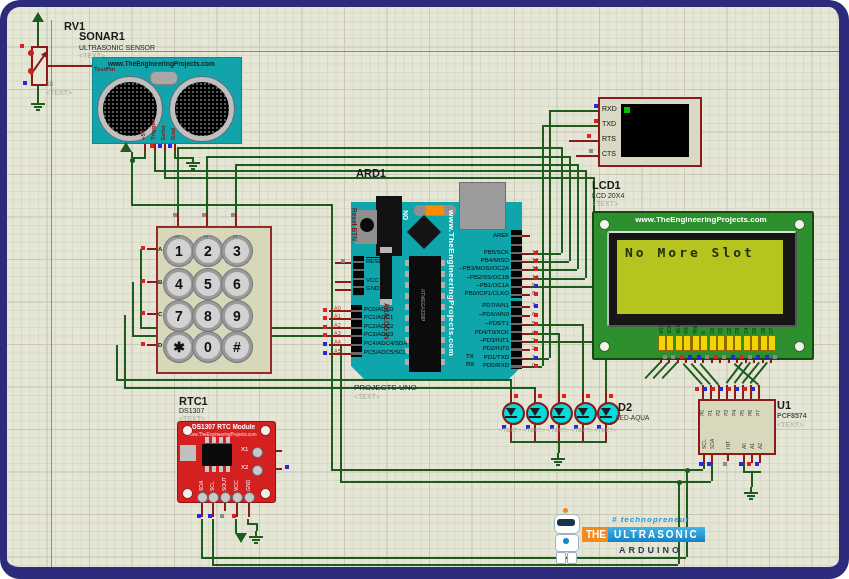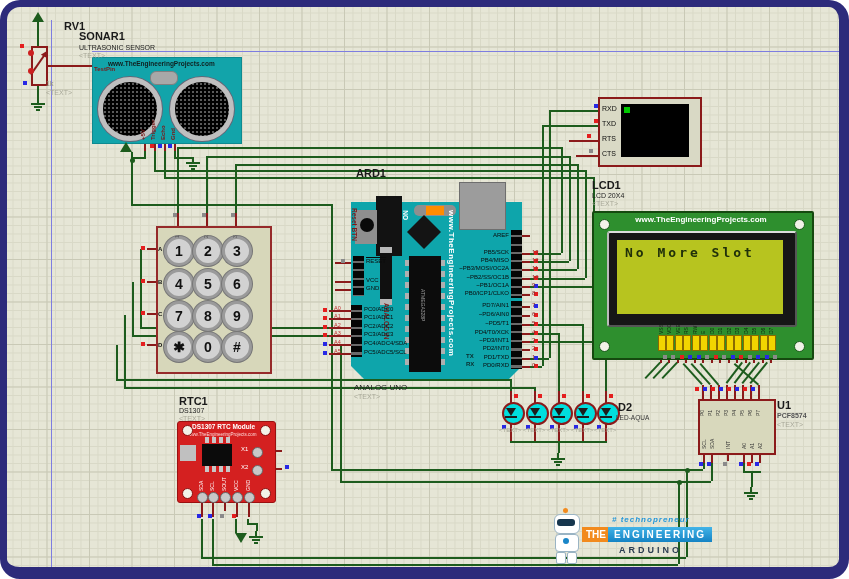--- a/index.html
+++ b/index.html
@@ -88,21 +88,21 @@
     <div class="hdr" style="left:349px;top:252px;height:40px"></div>
     <div class="hdr" style="left:347px;top:301px;height:52px"></div>
     <div class="hdr" style="left:507px;top:226px;height:68px"></div>
     <div class="hdr" style="left:507px;top:297px;height:68px"></div>
     <div class="abs" style="left:405px;top:252px;width:32px;height:116px;background:#0c0c0c;z-index:4"></div>
     <div class="abs" style="left:401px;top:256px;width:4px;height:108px;background:repeating-linear-gradient(180deg,#b0b0b0 0 6px,transparent 6px 11px);z-index:4"></div>
     <div class="abs" style="left:437px;top:256px;width:4px;height:108px;background:repeating-linear-gradient(180deg,#b0b0b0 0 6px,transparent 6px 11px);z-index:4"></div>
     <div class="abs vtd" style="left:416px;top:285px;height:60px;font-size:5px;color:#9a9a9a;z-index:5">ATMEGA328P</div>
     <div class="abs vtd" style="left:443px;top:206px;height:162px;font-size:8px;font-weight:bold;color:#fff;letter-spacing:.5px;z-index:5">www.TheEngineeringProjects.com</div>
     <div class="abs vtd" style="left:379px;top:299px;height:54px;font-size:6.5px;font-weight:bold;color:#7a1a1a;z-index:5">ANALOG IN</div>
-    <div class="abs" style="left:350px;top:379px;font-size:8px;color:#222;z-index:7">ANALOG UNO</div>
+    <div class="abs" style="left:350px;top:379px;font-size:8px;color:#222;z-index:7">PROJECTS UNO</div>
     <div class="ph" style="left:350px;top:389px">&lt;TEXT&gt;</div>
     <div class="abs" style="left:462px;top:349px;font-size:6px;font-weight:bold;color:#0b2b2b;z-index:7">TX</div>
     <div class="abs" style="left:462px;top:357px;font-size:6px;font-weight:bold;color:#0b2b2b;z-index:7">RX</div>
 
     <div class="abs" style="left:594px;top:93px;width:100px;height:66px;background:#d9d9c5;border:2px solid #8b1a1a;z-index:3"></div>
     <div class="abs" style="left:617px;top:100px;width:68px;height:53px;background:#000;z-index:4"></div>
     <div class="abs" style="left:620px;top:103px;width:6px;height:6px;background:#00c800;z-index:5"></div>
 
     <div class="ref" style="left:588px;top:175px">LCD1</div>
     <div class="sub" style="left:588px;top:188px">LCD 20X4</div>
@@ -147,21 +147,21 @@
     <div>
       <div class="abs" style="left:550px;top:510px;width:24px;height:18px;background:#fff;border:1px solid #9ab4c4;border-radius:6px;z-index:7"></div>
       <div class="abs" style="left:553px;top:515px;width:18px;height:7px;background:#16364e;border-radius:3px;z-index:8"></div>
       <div class="abs" style="left:559px;top:504px;width:5px;height:5px;border-radius:50%;background:#f28a1d;z-index:8"></div>
       <div class="abs" style="left:551px;top:530px;width:22px;height:16px;background:#fff;border:1px solid #9ab4c4;border-radius:4px;z-index:7"></div>
       <div class="abs" style="left:559px;top:534px;width:6px;height:6px;border-radius:50%;background:#1a86c8;z-index:8"></div>
       <div class="abs" style="left:552px;top:548px;width:8px;height:10px;background:#fff;border:1px solid #9ab4c4;border-radius:2px;z-index:7"></div>
       <div class="abs" style="left:563px;top:548px;width:8px;height:10px;background:#fff;border:1px solid #9ab4c4;border-radius:2px;z-index:7"></div>
       <div class="abs" style="left:608px;top:511px;font-size:8px;font-weight:bold;font-style:italic;color:#2596d8;letter-spacing:1px;z-index:7"># technopreneur</div>
       <div class="abs" style="left:578px;top:523px;background:#f28a1d;color:#fff;font-weight:bold;font-size:10px;padding:2px 4px;z-index:7">THE</div>
-      <div class="abs" style="left:604px;top:523px;background:linear-gradient(180deg,#42b4e8,#1583c4);color:#fff;font-weight:bold;font-size:10px;letter-spacing:2px;padding:2px 6px;z-index:7">ENGINEERING</div>
+      <div class="abs" style="left:604px;top:523px;background:linear-gradient(180deg,#42b4e8,#1583c4);color:#fff;font-weight:bold;font-size:10px;letter-spacing:2px;padding:2px 6px;z-index:7">ULTRASONIC</div>
       <div class="abs" style="left:598px;top:541px;width:80px;text-align:right;color:#2b3d52;font-weight:bold;font-size:9px;letter-spacing:3px;z-index:7">ARDUINO</div>
     </div>
 
   <div class="w" style="left: 33px; top: 18px; width: 2px; height: 24px;"></div>
       <div class="w" style="left: 33px; top: 78px; width: 2px; height: 16px;"></div>
       <div class="w" style="left: 127px; top: 148px; width: 2px; height: 7px;"></div>
       <div class="w" style="left: 128px; top: 153px; width: 14px; height: 2px;"></div>
       <div class="w" style="left: 140px; top: 147px; width: 2px; height: 8px;"></div>
       <div class="w" style="left: 170px; top: 147px; width: 2px; height: 8px;"></div>
       <div class="w" style="left: 170px; top: 153px; width: 18px; height: 2px;"></div>

